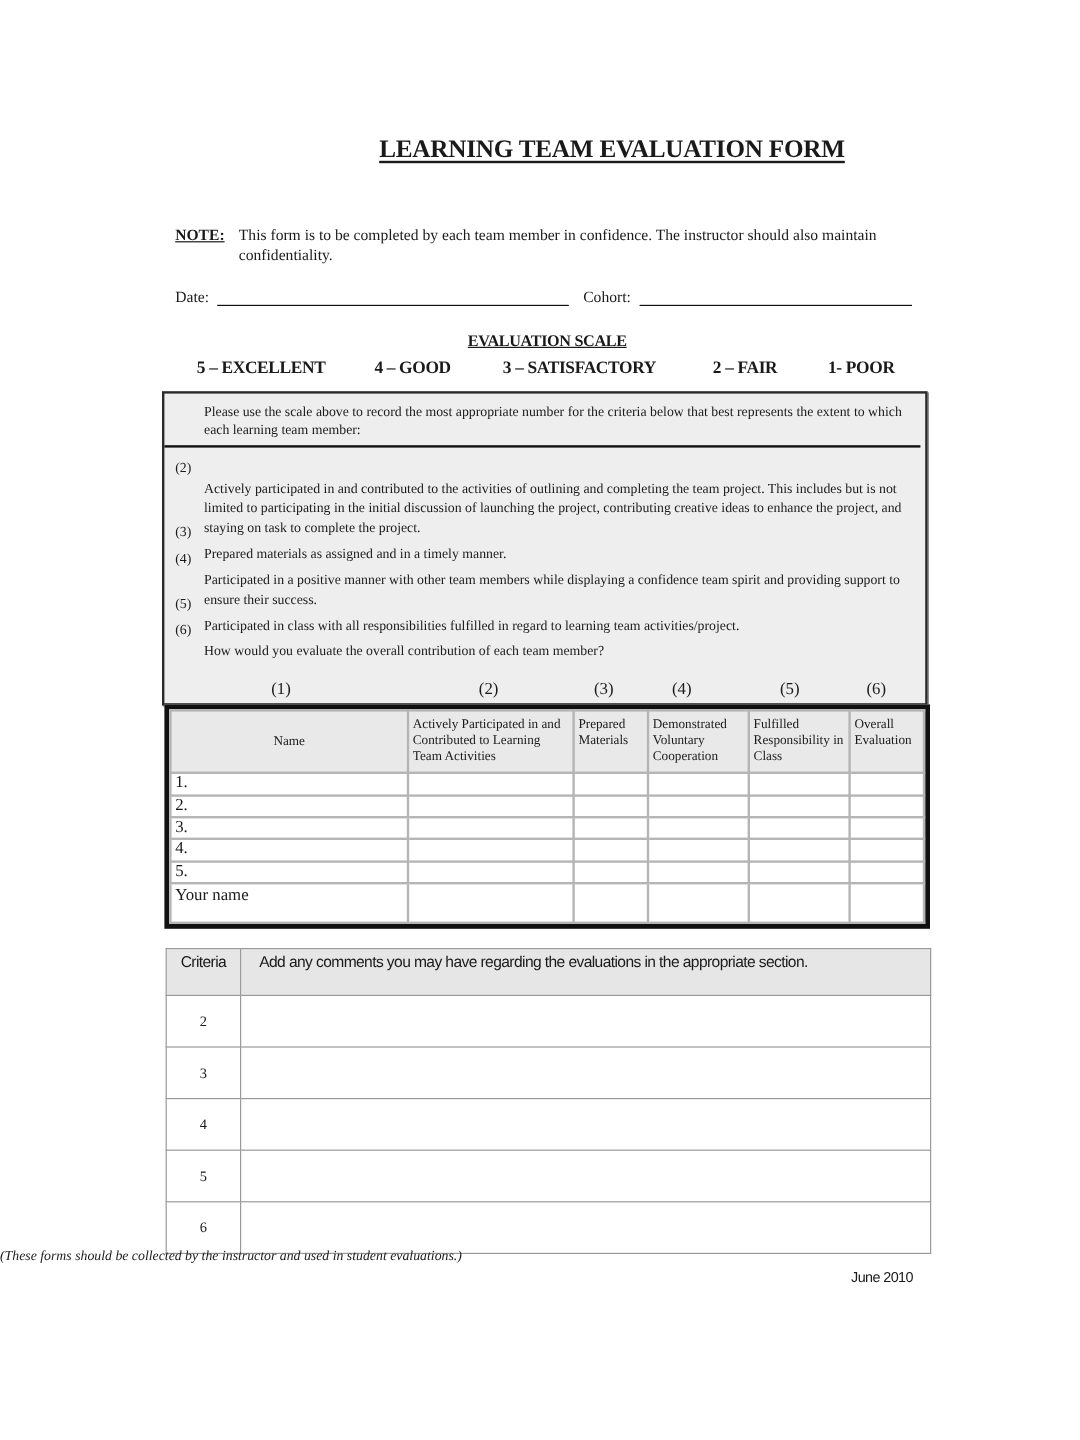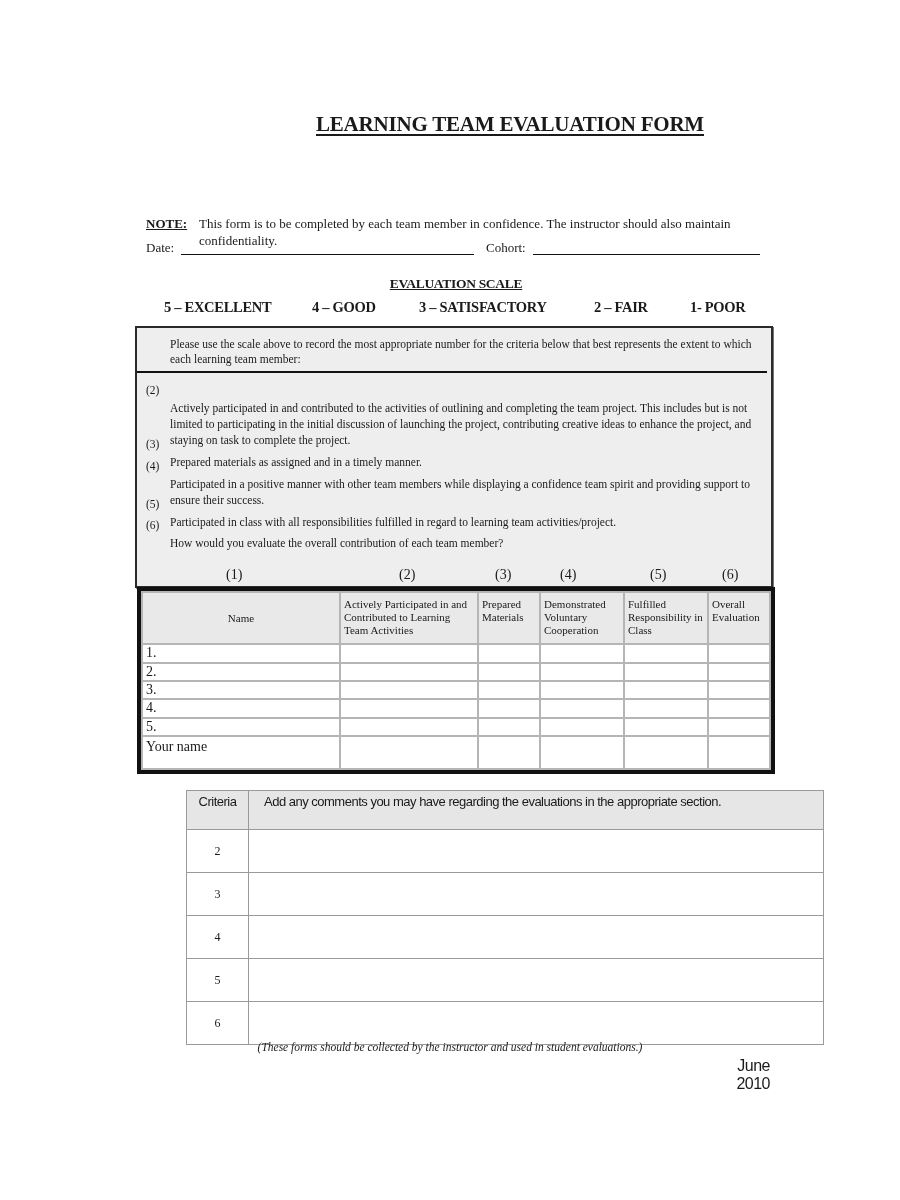--- a/index.html
+++ b/index.html
@@ -6,21 +6,21 @@
   body {
     width: 900px; height: 1200px; position: relative; overflow: hidden;
     font-family: "Liberation Serif", "DejaVu Serif", serif; color: #1a1a1a;
   }
   .abs { position: absolute; }
   .title {
     left: 0; width: 1020px; top: 112px; text-align: center;
     font-size: 21px; font-weight: bold; text-decoration: underline;
     text-decoration-thickness: 2px; text-underline-offset: 3px; letter-spacing: -0.2px;
   }
-  .note { left: 146px; top: 187px; width: 630px; font-size: 13px; line-height: 17px; margin-top: 28px; }
+  .note { left: 146px; top: 187px; width: 630px; font-size: 13px; line-height: 17px; }
   .note .lbl { font-weight: bold; text-decoration: underline; display: inline-block; width: 50px; }
   .note .txt { position: absolute; left: 53px; top: 0; width: 580px; }
   .fields { left: 146px; top: 240px; width: 620px; font-size: 13px; }
   .field-label { position: absolute; top: 0; }
   .field-line { position: absolute; border-bottom: 1.5px solid #111; height: 14px; }
   .scale-title {
     left: 0; width: 912px; top: 276px; text-align: center; font-size: 13.5px;
     font-weight: bold; text-decoration: underline; letter-spacing: -0.3px;
   }
   .scale-item { top: 299px; font-size: 14.5px; font-weight: bold; letter-spacing: -0.3px; }
@@ -38,35 +38,35 @@
   .eval-table {
     left: 137px; top: 587px; width: 638px; height: 187px;
     border: 4px solid #111; box-sizing: border-box; background: #fff;
   }
   .eval-table table { width: 100%; height: 100%; border-collapse: collapse; table-layout: fixed; }
   .eval-table td { border: 2px solid #b5b5b5; padding: 0 3px; font-size: 11px; line-height: 13px; vertical-align: top; }
   .eval-table tr.head td { background: #e9e9e9; height: 44px; padding-top: 5px; }
   .eval-table tr.head td.namecell { text-align: center; vertical-align: middle; padding-top: 0; }
   .eval-table tr.row td { height: 16px; font-size: 14px; line-height: 16px; }
   .eval-table tr.row td.yn { font-size: 14px; padding-top: 2px; }
-  .comments-table { left: 138px; top: 790px; width: 638px; margin-left: 48px; }
+  .comments-table { left: 138px; top: 790px; width: 638px; }
   .comments-table table { width: 100%; border-collapse: collapse; table-layout: fixed; }
   .comments-table td { border: 1.5px solid #9a9a9a; }
   .comments-table tr.head td {
     background: #e6e6e6; height: 34px; vertical-align: top; padding-top: 3px;
     font-family: "Liberation Sans", "DejaVu Sans", sans-serif; font-size: 13px; letter-spacing: -0.5px;
   }
   .comments-table tr.head td.c1 { text-align: center; }
   .comments-table tr.head td.c2 { padding-left: 15px; }
   .comments-table tr.row td { height: 40px; }
   .comments-table tr.row td.c1 { text-align: center; font-size: 12px; }
-  .footer-note { left: 0; width: 900px; top: 1041px; text-align: center; font-size: 11.5px; font-style: italic; }
+  .footer-note { left: 0; width: 900px; top: 1041px; font-size: 11.5px; font-style: italic; }
   .date-stamp {
-    left: 700px; width: 70px; top: 1057px; text-align: right;
-    font-family: "Liberation Sans", "DejaVu Sans", sans-serif; font-size: 16px; letter-spacing: -0.5px;
+    left: 700px; width: 70px; top: 1057px; text-align: center;
+    font-family: "Liberation Sans", "DejaVu Sans", sans-serif; font-size: 12px; letter-spacing: -0.5px;
   }
 </style>
 </head>
 <body>
 
 <div class="abs title">LEARNING TEAM EVALUATION FORM</div>
 
 <div class="abs note">
   <span class="lbl">NOTE:</span>
   <span class="txt">This form is to be completed by each team member in confidence. The instructor should also maintain confidentiality.</span>

